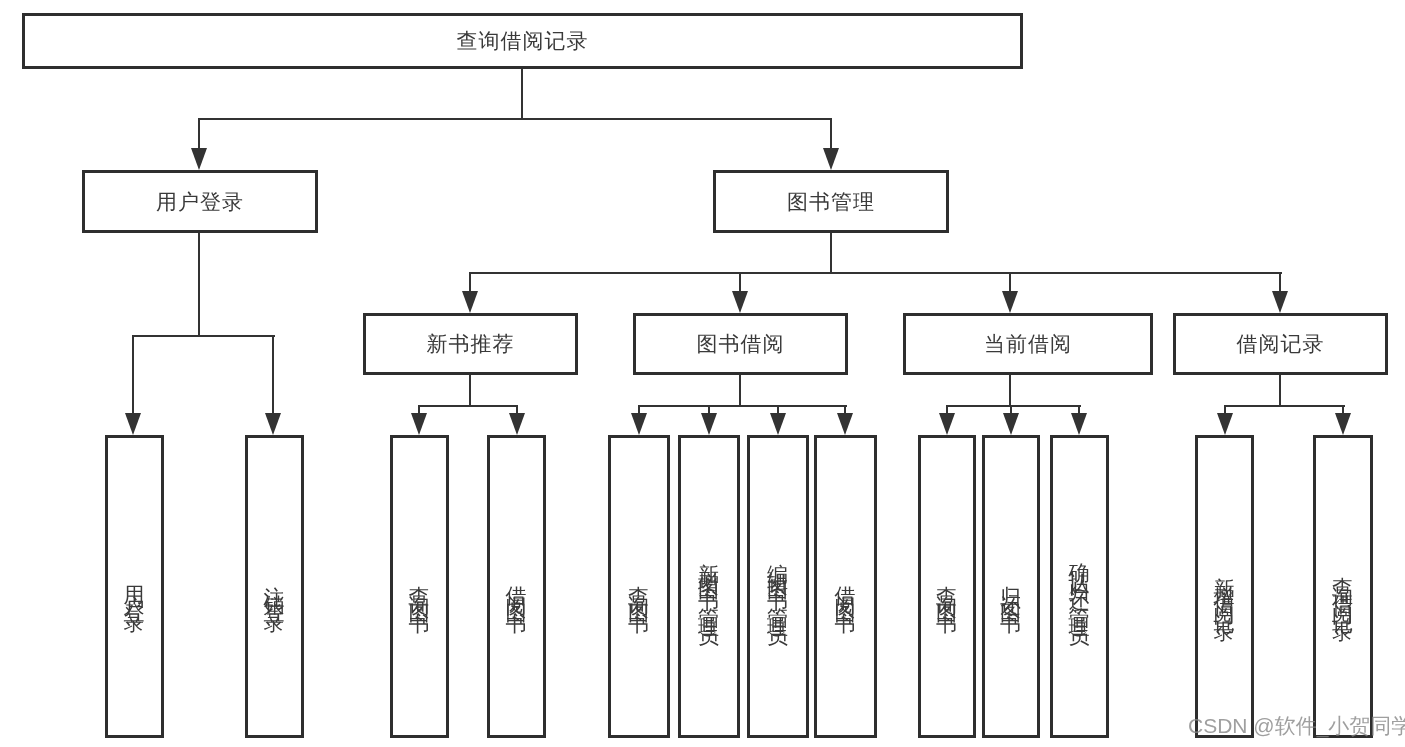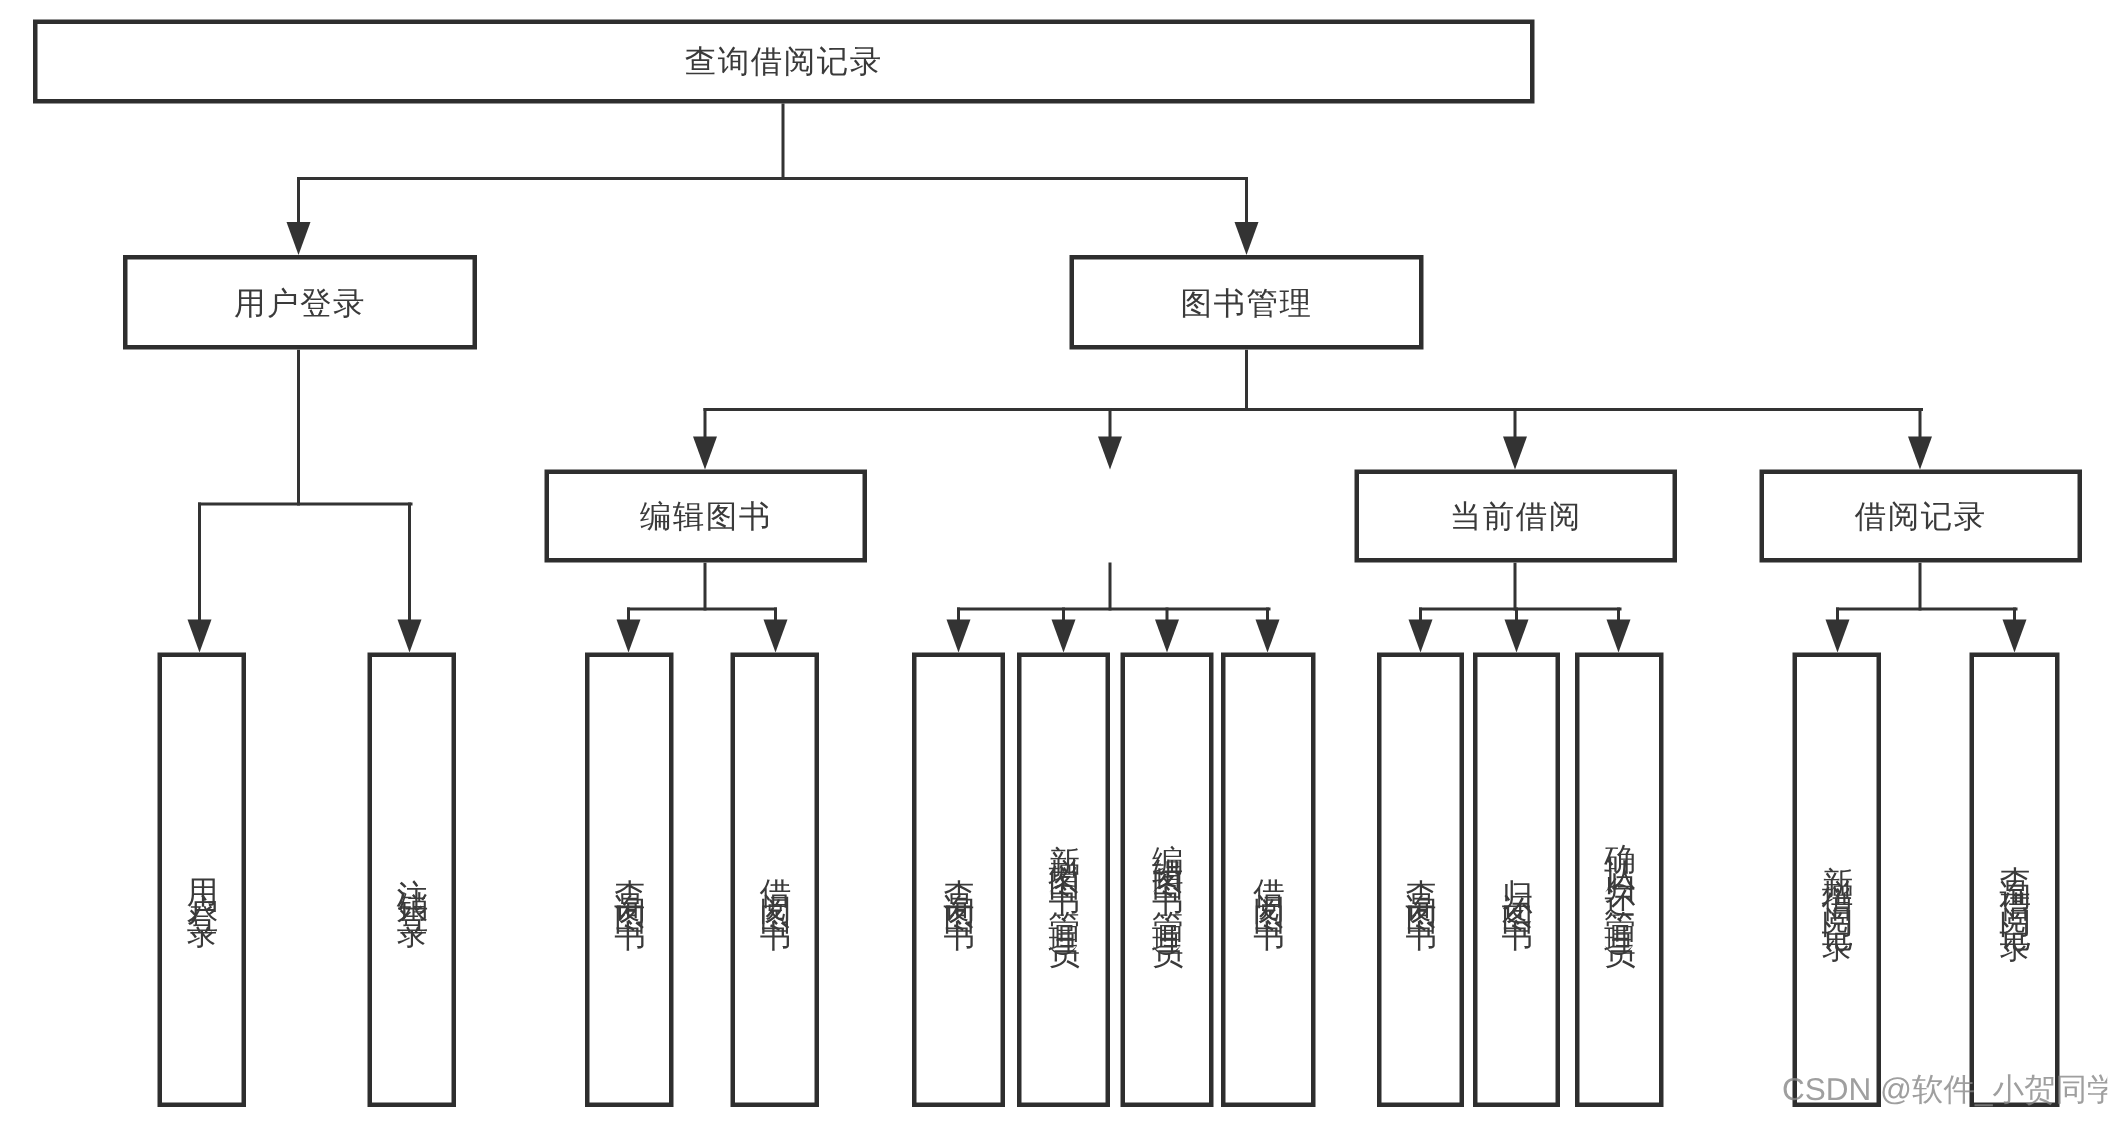--- a/index.html
+++ b/index.html
@@ -71,24 +71,25 @@
 <body>
 
 <div id="canvas">
 
   <div class="hbox" style="left:22px;top:13px;width:1001px;height:56px">查询借阅记录</div>
 
   <div class="hbox" style="left:82px;top:170px;width:236px;height:63px">用户登录</div>
 
   <div class="hbox" style="left:713px;top:170px;width:236px;height:63px">图书管理</div>
 
-  <div class="hbox" style="left:363px;top:313px;width:215px;height:62px">编辑图书</div>
+  <div class="hbox" style="left:363px;top:313px;width:215px;height:62px">新书推荐</div>
 
+  <div class="hbox" style="left:633px;top:313px;width:215px;height:62px">图书借阅</div>
 
-  <div class="hbox" style="left:903px;top:313px;width:215px;height:62px">当前借阅</div>
+  <div class="hbox" style="left:903px;top:313px;width:250px;height:62px">当前借阅</div>
 
   <div class="hbox" style="left:1173px;top:313px;width:215px;height:62px">借阅记录</div>
 
   <div class="vbox" style="left:105px;width:59px">
     <span class="vtext">用户登录</span>
   </div>
   <div class="vbox" style="left:245px;width:59px">
     <span class="vtext">注销登录</span>
   </div>
 

